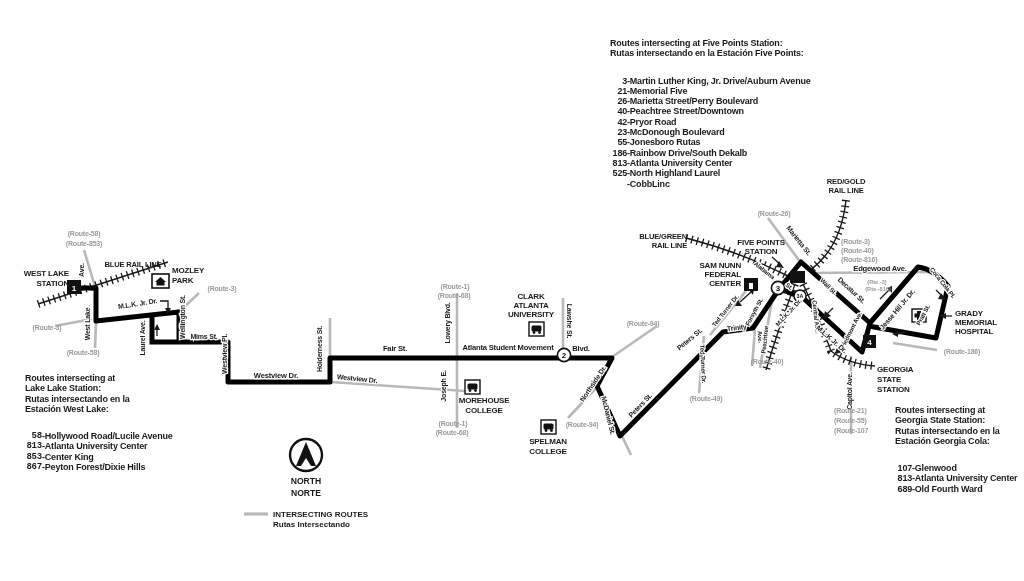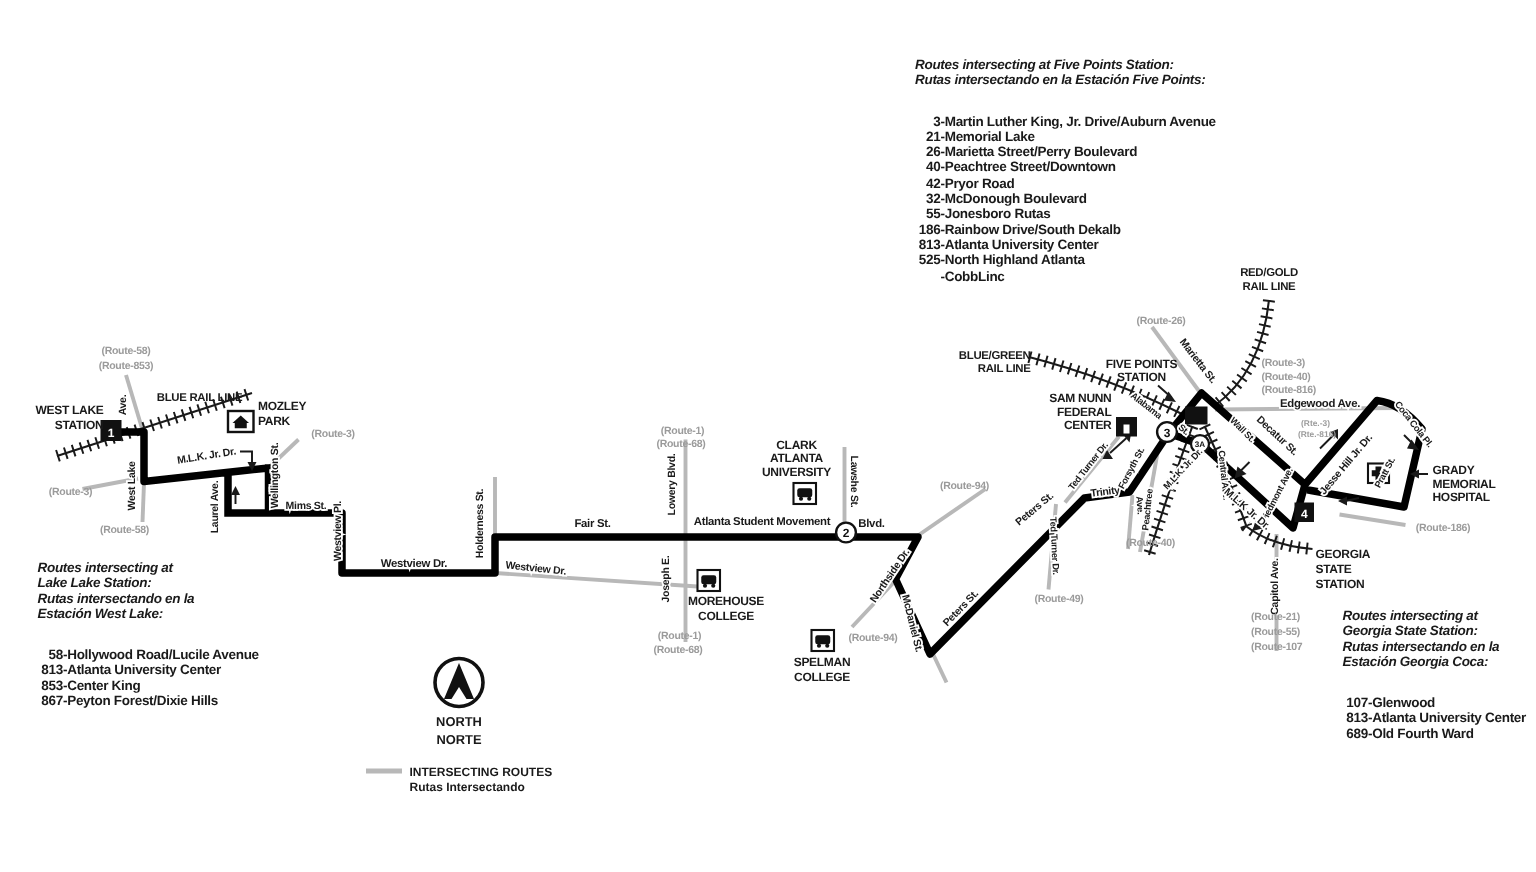--- a/index.html
+++ b/index.html
@@ -1,25 +1,25 @@
 <!DOCTYPE html>
 <html><head>
 <meta charset="utf-8">
 <style>
   html,body{margin:0;padding:0;background:#fff;}
   #page{position:relative;width:1024px;height:581px;background:#fff;overflow:hidden;
         font-family:"Liberation Sans",sans-serif;}
   svg{position:absolute;left:0;top:0;}
   .list{position:absolute;font-weight:bold;color:#1a1a1a;font-size:9px;line-height:10.3px;letter-spacing:-0.2px;}
-  .list .title{white-space:nowrap;font-style:italic;}
+  .list .title{white-space:nowrap;}
   .list .items{margin-top:17px;}
   .ri{display:flex;white-space:nowrap;}
   .ri .num{display:inline-block;text-align:right;flex:0 0 auto;}
   .fp .num{width:17px;}
-  .wl .num{width:17px;}
+  .wl .num{width:17px;font-family:Liberation Mono, monospace;}
   .gs .num{width:17px;}
   
   text{font-family:"Liberation Sans",sans-serif;fill:#1a1a1a;}
   .t-street{font-size:7px;font-weight:bold;letter-spacing:-0.2px;}
   .t-street-lg{font-size:7.6px;font-weight:bold;letter-spacing:-0.2px;}
   .t-street-sm{font-size:6.2px;font-weight:bold;letter-spacing:-0.2px;}
   .t-station{font-size:8px;font-weight:bold;letter-spacing:-0.2px;}
   .t-rail{font-size:7.6px;font-weight:bold;letter-spacing:-0.2px;}
   .t-gray{font-size:7px;font-weight:bold;fill:#9b9b9b;letter-spacing:-0.2px;}
   .t-gray-sm{font-size:5.6px;font-weight:bold;fill:#9b9b9b;}
@@ -311,53 +311,53 @@
   <div class="list fp" style="left:610px;top:38px;">
     <div class="title">Routes intersecting at Five Points Station:</div>
     <div class="title">Rutas intersectando en la Estación Five Points:</div>
     <div class="items">
       <div class="ri">
           <span class="num">3</span>
           <span class="nm">-Martin Luther King, Jr. Drive/Auburn Avenue</span>
         </div>
       <div class="ri">
           <span class="num">21</span>
-          <span class="nm">-Memorial Lake</span>
+          <span class="nm">-Memorial Five</span>
         </div>
       <div class="ri">
           <span class="num">26</span>
           <span class="nm">-Marietta Street/Perry Boulevard</span>
         </div>
       <div class="ri">
           <span class="num">40</span>
           <span class="nm">-Peachtree Street/Downtown</span>
         </div>
       <div class="ri">
           <span class="num">42</span>
           <span class="nm">-Pryor Road</span>
         </div>
       <div class="ri">
-          <span class="num">32</span>
+          <span class="num">23</span>
           <span class="nm">-McDonough Boulevard</span>
         </div>
       <div class="ri">
           <span class="num">55</span>
           <span class="nm">-Jonesboro Rutas</span>
         </div>
       <div class="ri">
           <span class="num">186</span>
           <span class="nm">-Rainbow Drive/South Dekalb</span>
         </div>
       <div class="ri">
           <span class="num">813</span>
           <span class="nm">-Atlanta University Center</span>
         </div>
       <div class="ri">
           <span class="num">525</span>
-          <span class="nm">-North Highland Atlanta</span>
+          <span class="nm">-North Highland Laurel</span>
         </div>
       <div class="ri">
           <span class="num"></span>
           <span class="nm">-CobbLinc</span>
         </div>
     </div>
   </div>
 
   <div class="list wl" style="left:25px;top:373px;">
     <div class="title">Routes intersecting at</div>
@@ -381,21 +381,21 @@
           <span class="num">867</span>
           <span class="nm">-Peyton Forest/Dixie Hills</span>
         </div>
     </div>
   </div>
 
   <div class="list gs" style="left:895px;top:405px;">
     <div class="title">Routes intersecting at</div>
     <div class="title">Georgia State Station:</div>
     <div class="title">Rutas intersectando en la</div>
-    <div class="title">Estación Georgia Coca:</div>
+    <div class="title">Estación Georgia Cola:</div>
     <div class="items">
       <div class="ri">
           <span class="num">107</span>
           <span class="nm">-Glenwood</span>
         </div>
       <div class="ri">
           <span class="num">813</span>
           <span class="nm">-Atlanta University Center</span>
         </div>
       <div class="ri">

